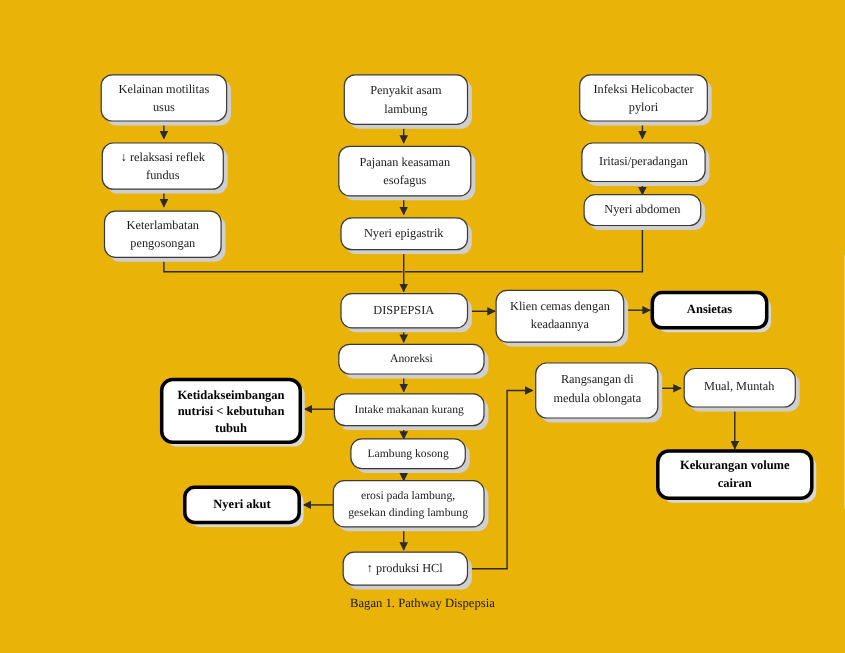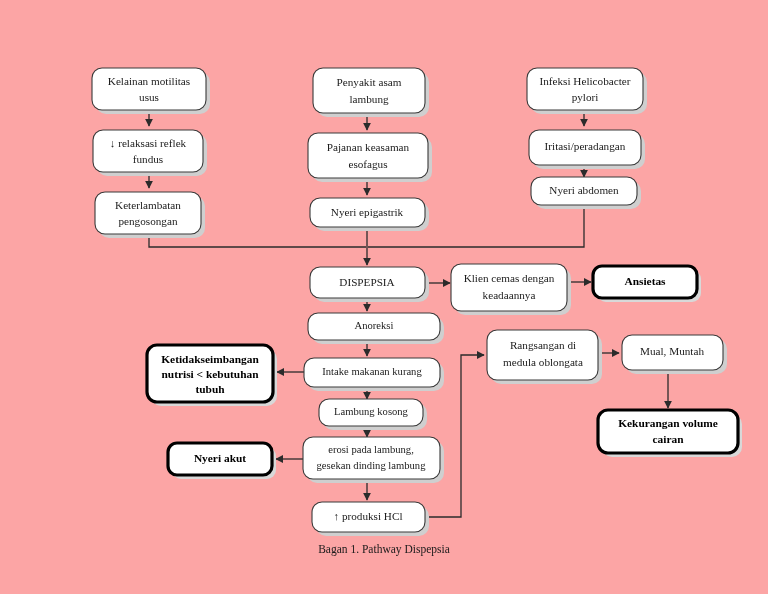--- a/index.html
+++ b/index.html
@@ -4,21 +4,21 @@
 <style>
   html, body {
     margin: 0;
     padding: 0;
     background: #ffffff;
   }
   #page {
     position: relative;
     width: 768px;
     height: 594px;
-    background: #fca5a5;
+    background: #eab308;
     font-family: "Liberation Serif", "DejaVu Serif", serif;
     overflow: hidden;
   }
   svg#flow {
     position: absolute;
     left: 0;
     top: 0;
     width: 768px;
     height: 594px;
   }

